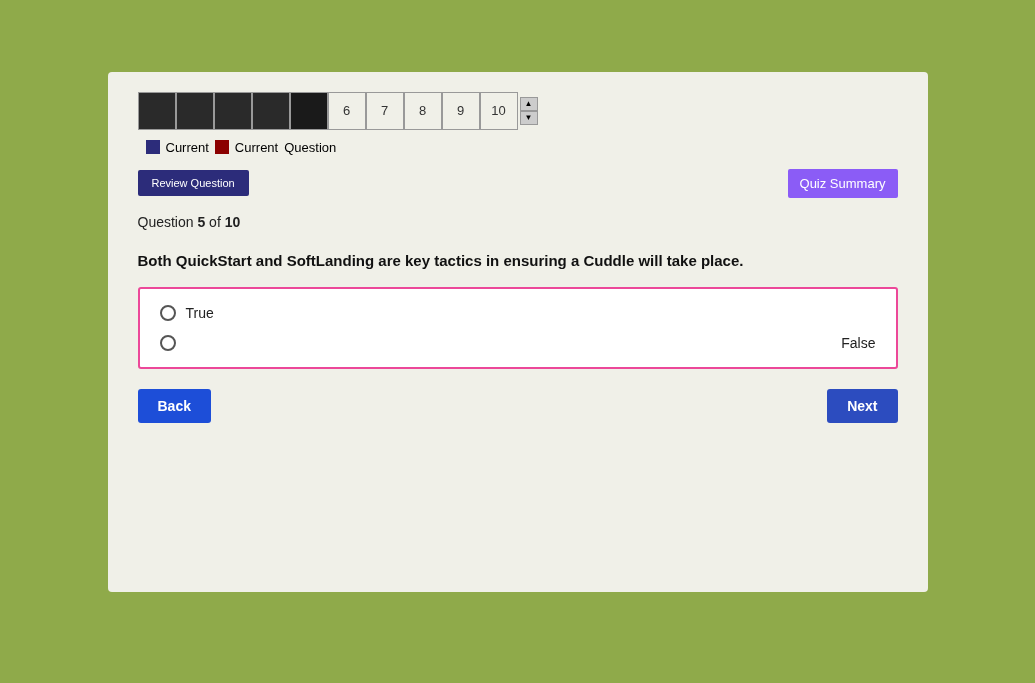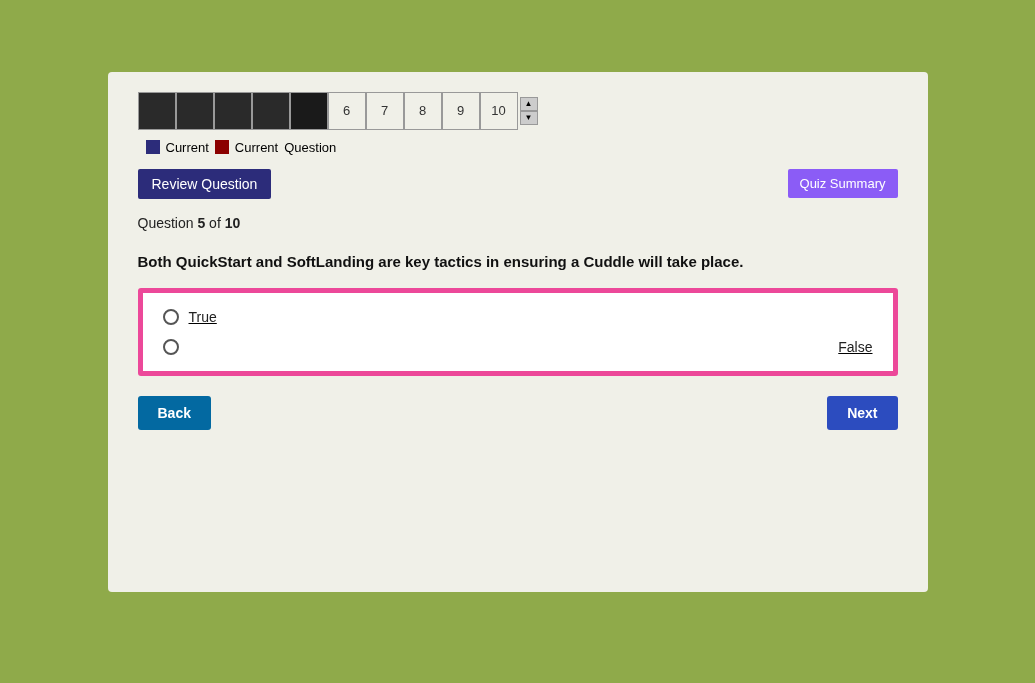--- a/index.html
+++ b/index.html
@@ -113,21 +113,21 @@
       justify-content: space-between;
       align-items: center;
       margin-bottom: 16px;
     }
 
     .btn-review-question {
       background-color: #2c2c7a;
       color: #fff;
       border: none;
       padding: 7px 14px;
-      font-size: 14px;
+      font-size: 11px;
       font-family: Arial, sans-serif;
       cursor: pointer;
       border-radius: 2px;
     }
 
     .btn-quiz-summary {
       background-color: #8b5cf6;
       color: #fff;
       border: none;
       padding: 7px 12px;
@@ -153,26 +153,25 @@
       font-size: 15px;
       font-weight: bold;
       margin-bottom: 16px;
       line-height: 1.4;
       color: #111;
       font-family: Arial, sans-serif;
     }
 
     
     .answer-box {
-      border: 5px solid #ec4899;
+      border: 2px solid #ec4899;
       background-color: #fff;
       border-radius: 3px;
       padding: 16px 20px;
       margin-bottom: 20px;
-      text-decoration: underline;
     }
 
     .answer-option {
       display: flex;
       align-items: center;
       gap: 10px;
       margin-bottom: 14px;
       font-size: 14px;
       font-family: Arial, sans-serif;
       color: #222;
@@ -194,21 +193,21 @@
     }
 
     
     .nav-row {
       display: flex;
       justify-content: space-between;
       align-items: flex-start;
     }
 
     .btn-back {
-      background-color: #0369a1;
+      background-color: #1d4ed8;
       color: #fff;
       border: none;
       padding: 9px 20px;
       font-size: 14px;
       font-family: Arial, sans-serif;
       cursor: pointer;
       border-radius: 3px;
       font-weight: bold;
     }
 

